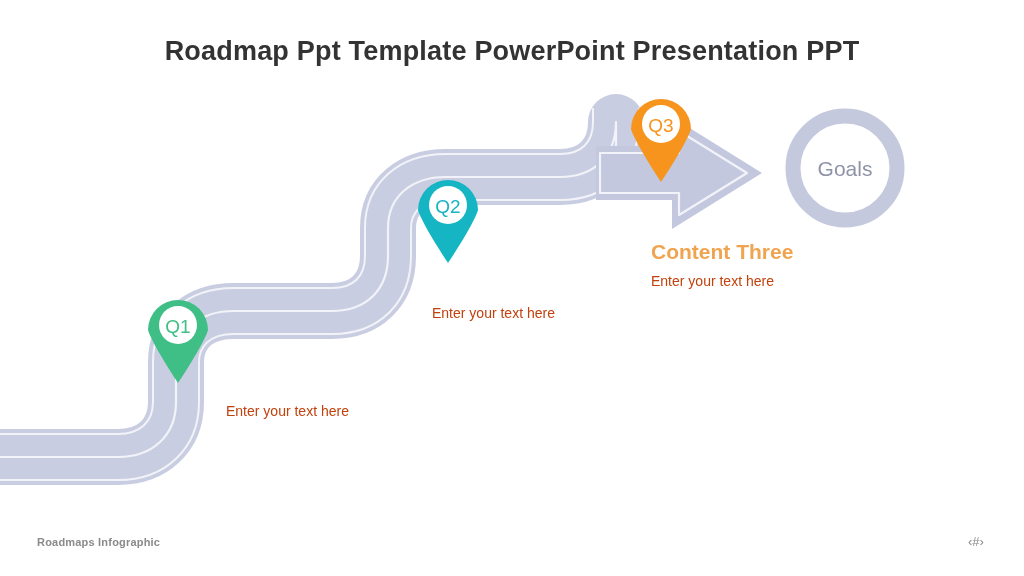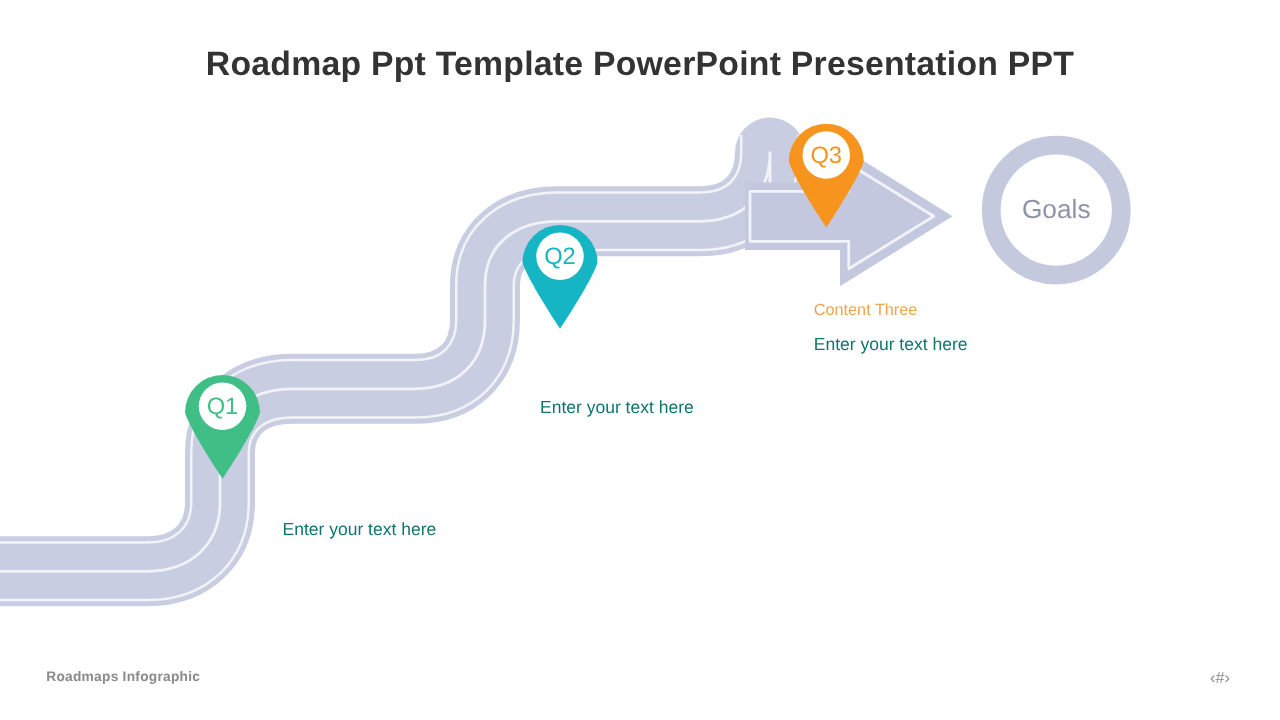--- a/index.html
+++ b/index.html
@@ -39,29 +39,29 @@
     left: 0;
     top: 0;
     width: 1024px;
     height: 576px;
   }
   .step-text {
     position: absolute;
     text-align: left;
   }
   .step-heading {
-    font-size: 13px;
-    font-weight: normal;
+    font-size: 21px;
+    font-weight: bold;
     margin: 0 0 9px 0;
     white-space: nowrap;
   }
   .step-sub {
     font-size: 14px;
-    color: #0f766e;
-    margin: 12px;
+    color: #c2410c;
+    margin: 0;
     white-space: nowrap;
   }
   #step-text-1 { left: 226px; top: 403px; }
   #step-text-1 .step-sub { margin-left: 0px; }
   #step-text-2 { left: 432px; top: 305px; }
   #step-text-3 { left: 651px; top: 240px; }
   #step-text-2 .step-sub { margin-left: 0px; }
   #step-text-3 .step-sub { margin-left: 0px; }
   #footer-note {
     position: absolute;

